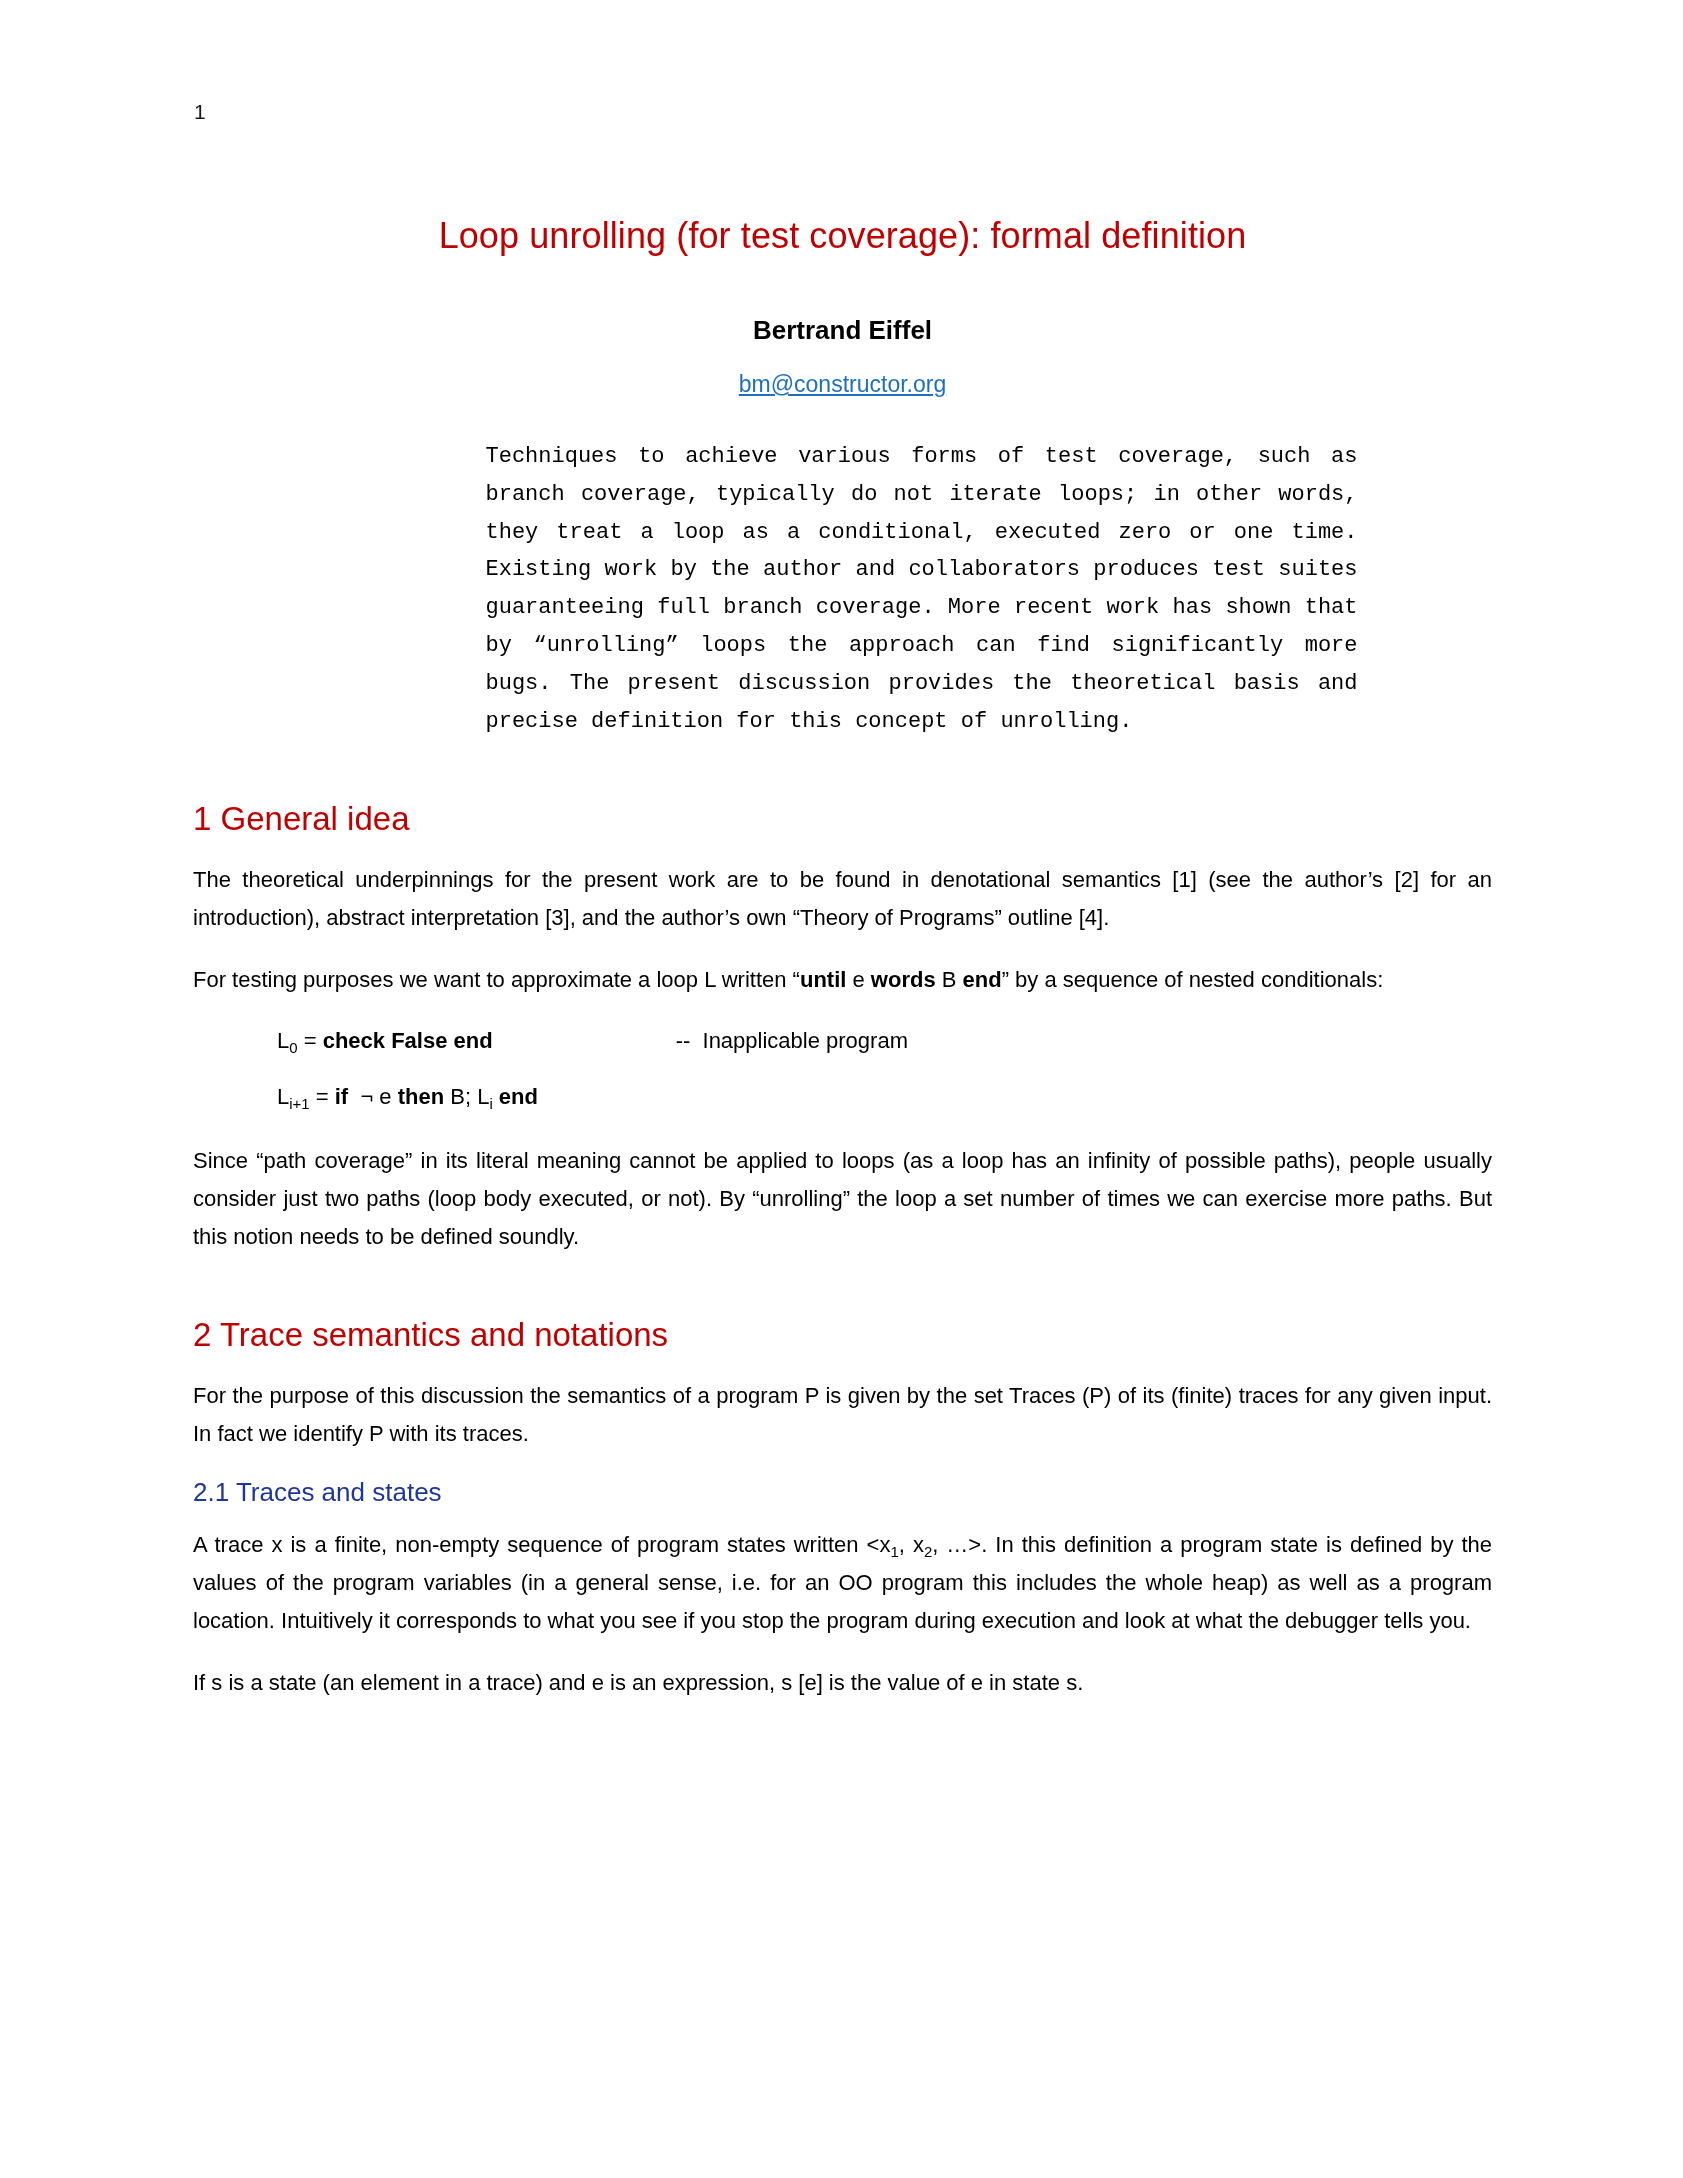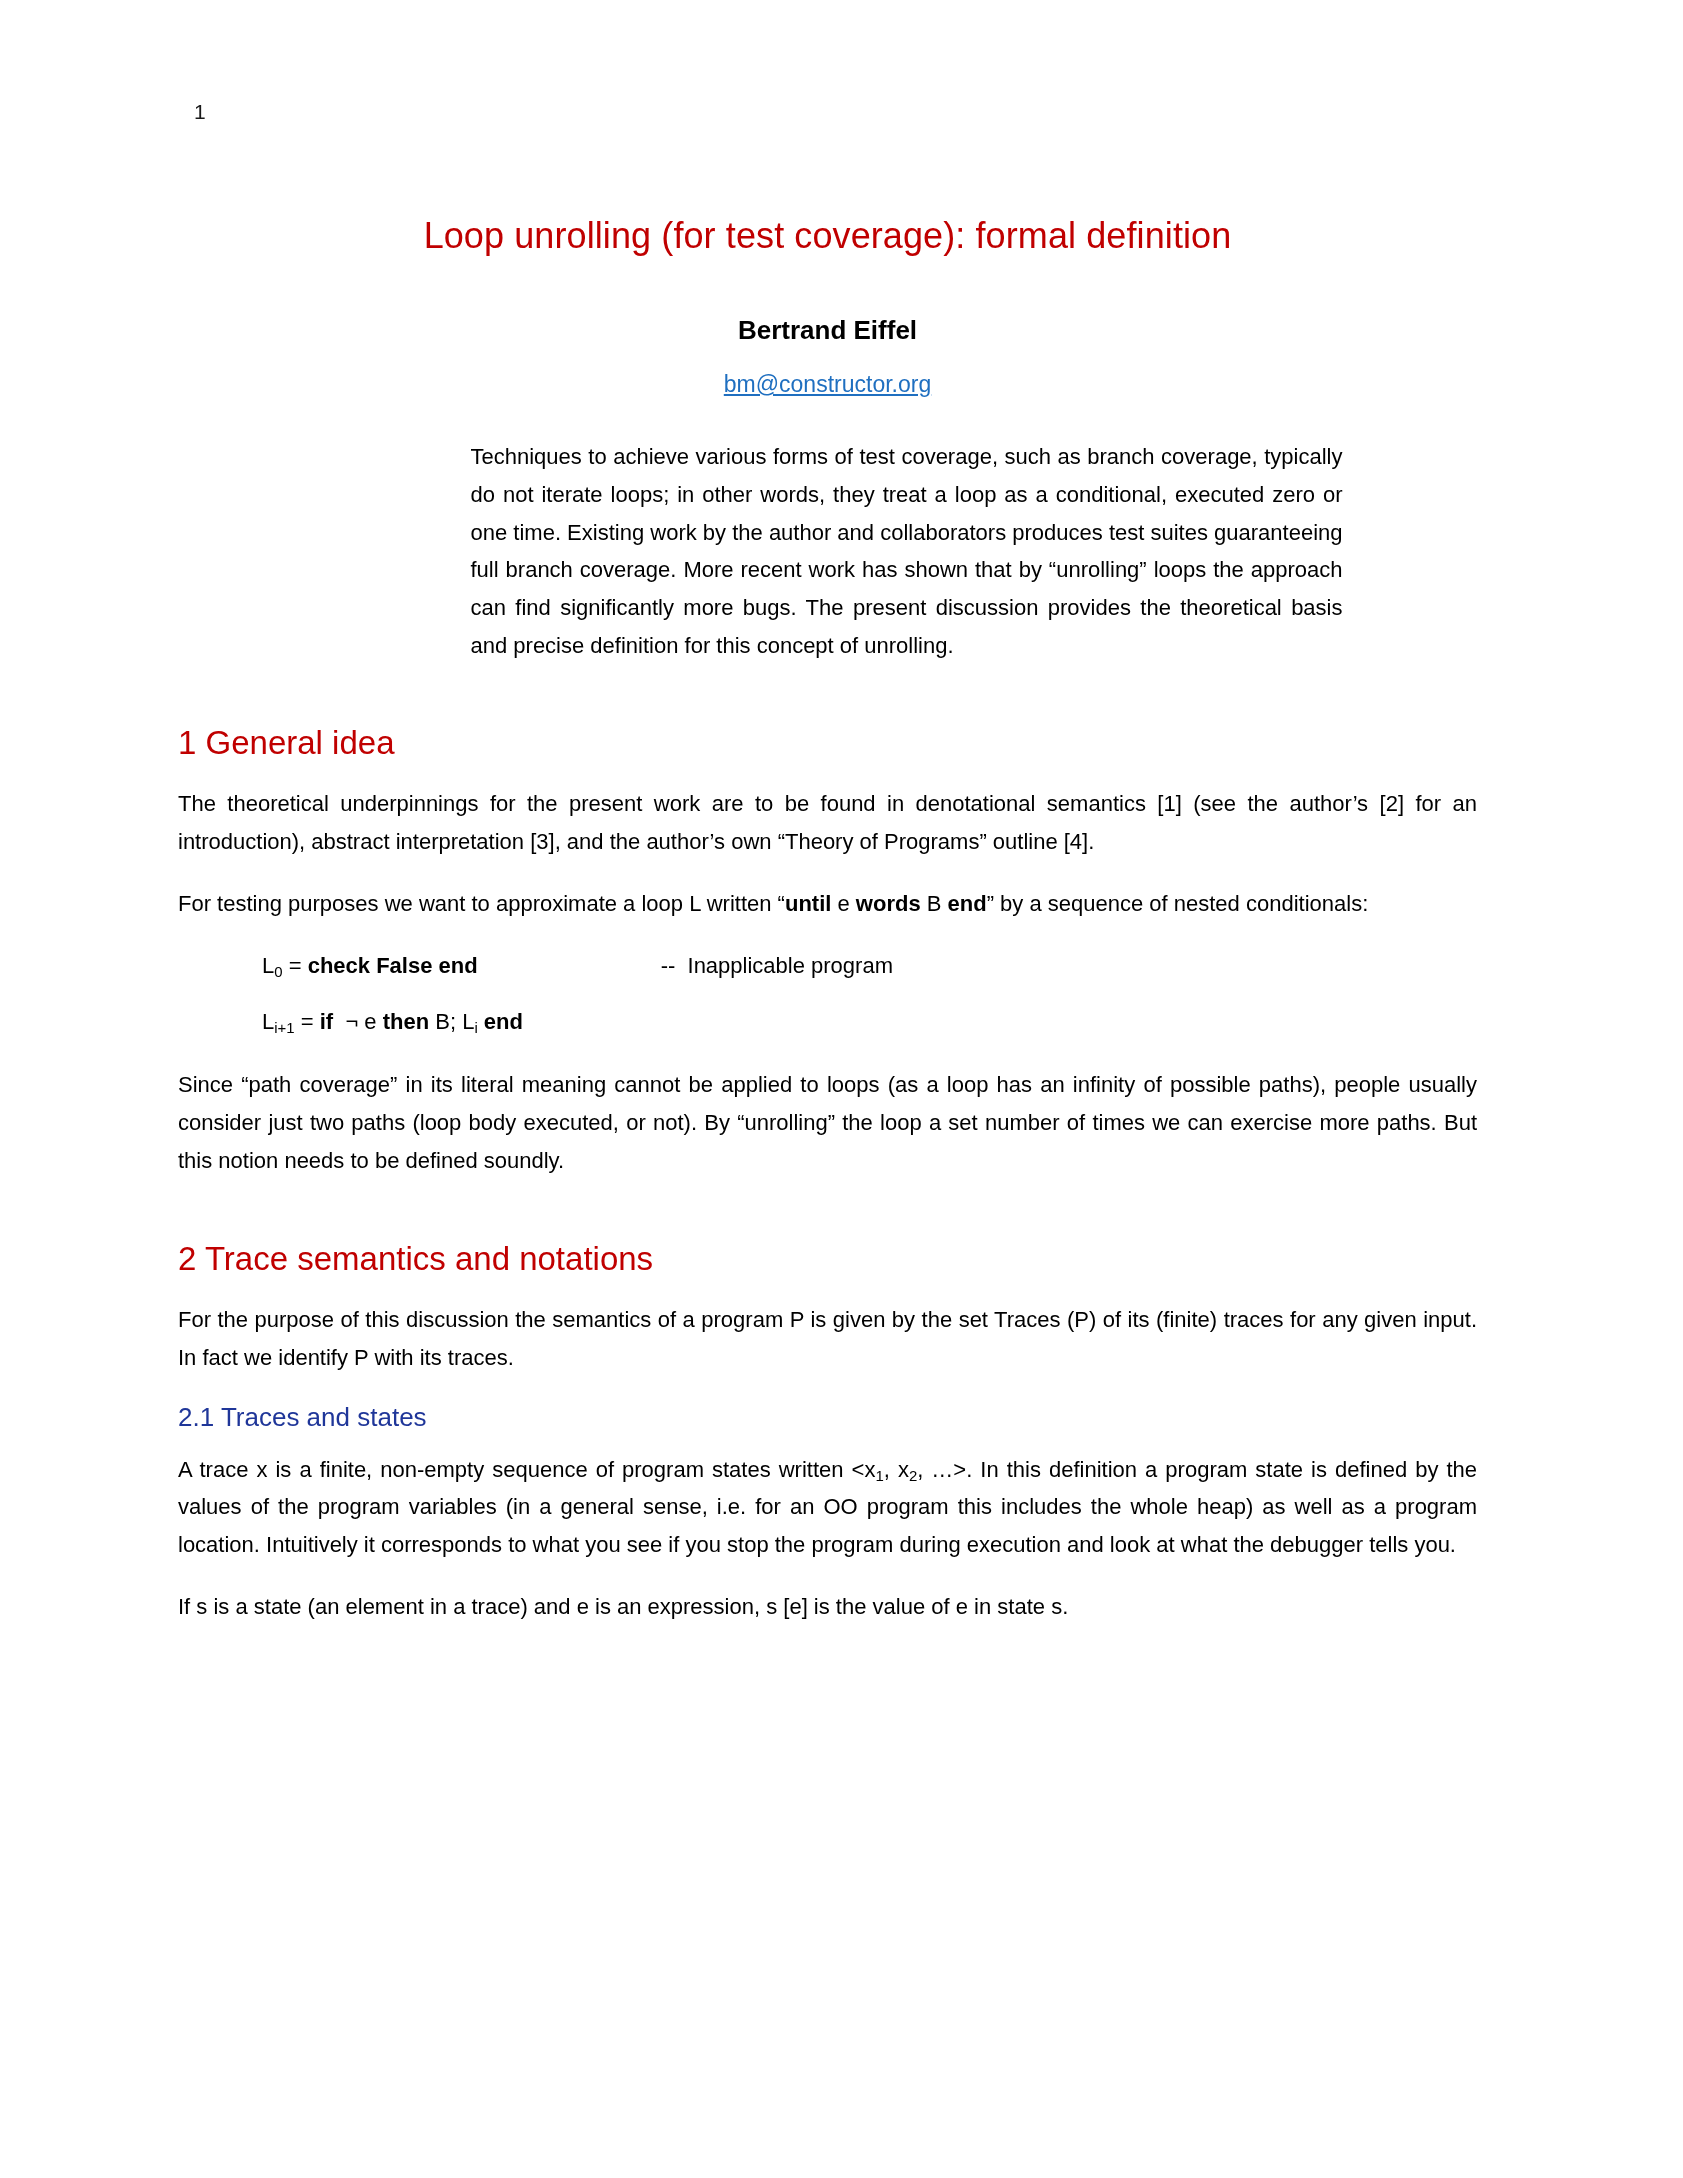--- a/index.html
+++ b/index.html
@@ -25,21 +25,21 @@
   .page-number {
     position: absolute;
     left: 194px;
     top: 99px;
     font-size: 21px;
     line-height: 1.2;
     color: #1a1a1a;
   }
   .content {
     position: absolute;
-    left: 178px;
+    left: 193px;
     top: 213px;
     width: 1299px;
   }
   .doc-title {
     color: #C00000;
     font-size: 36px;
     font-weight: 400;
     text-align: center;
     line-height: 1.25;
     margin: 0 0 57px 0;
@@ -77,20 +77,21 @@
   }
   .abstract-body {
     margin: 0 auto 57px auto;
     width: 1030px;
     padding-left: 158px;
     box-sizing: border-box;
     font-size: 22px;
     line-height: 1.72;
     text-align: justify;
     color: #000000;
+    font-family: Liberation Mono, monospace;
   }
   h1.section {
     color: #C00000;
     font-size: 33px;
     font-weight: 400;
     margin: 0 0 22px 0;
     line-height: 1.25;
   }
   h2.subsection {
     color: #1F3699;

